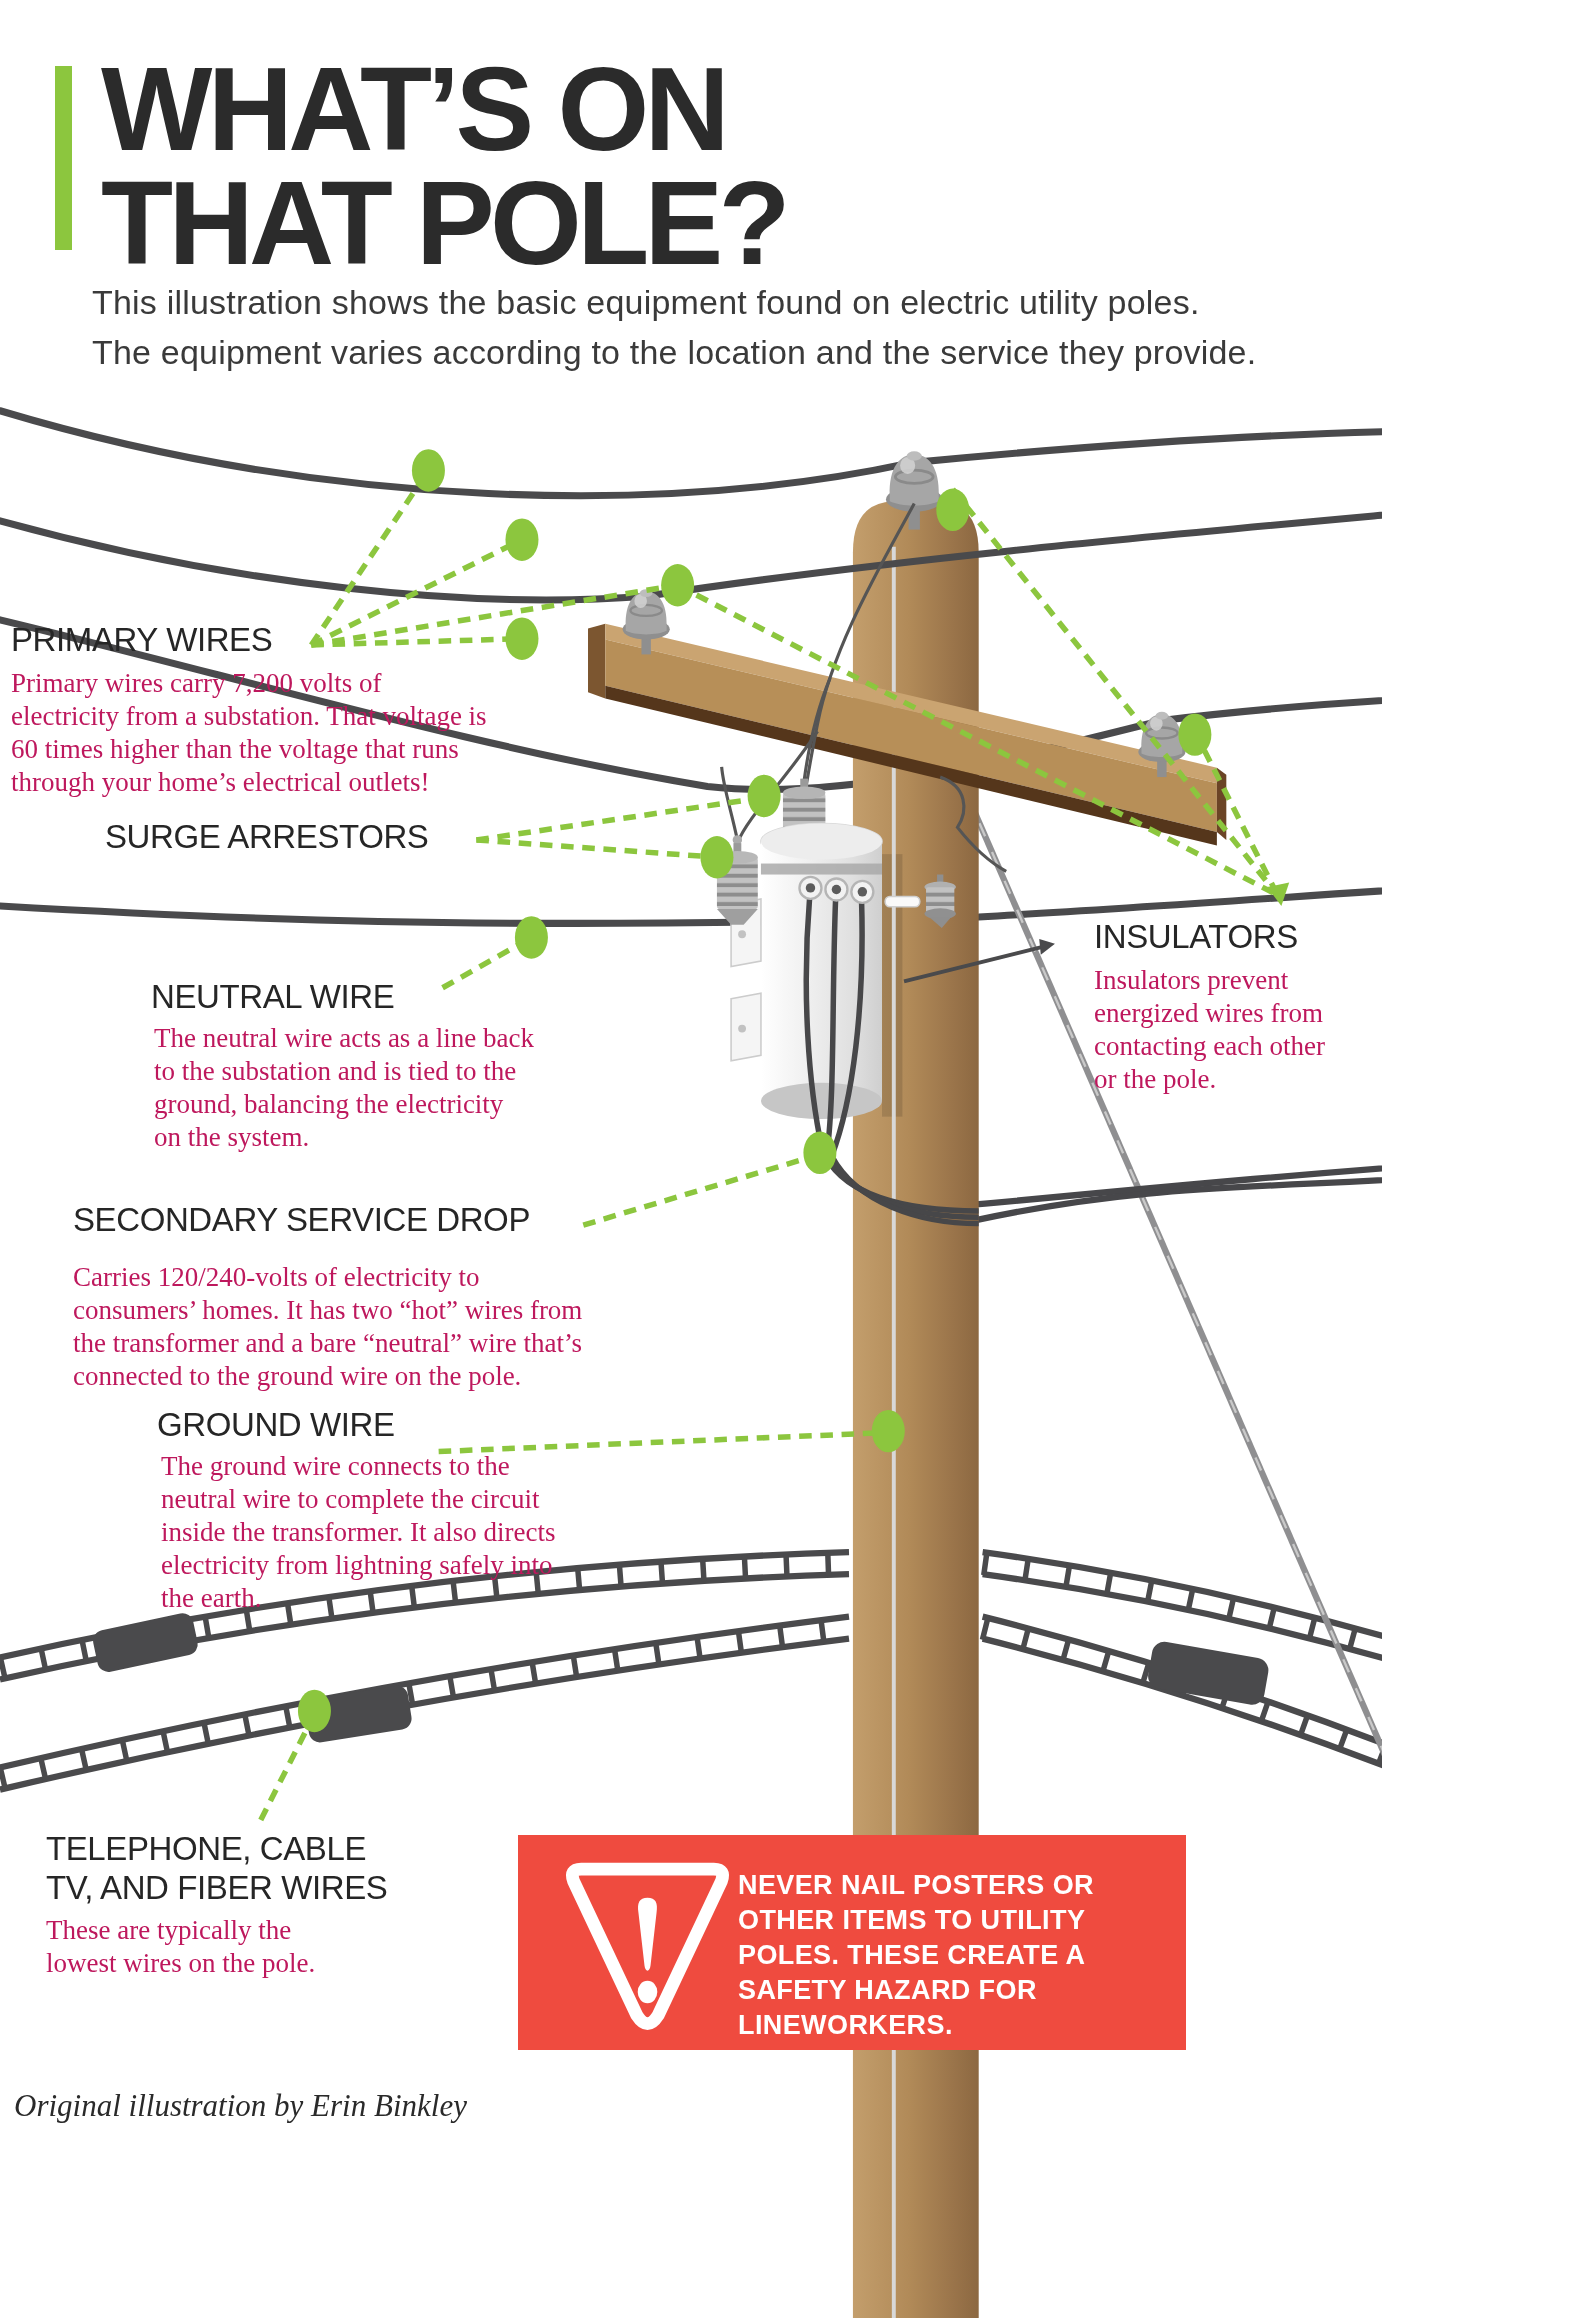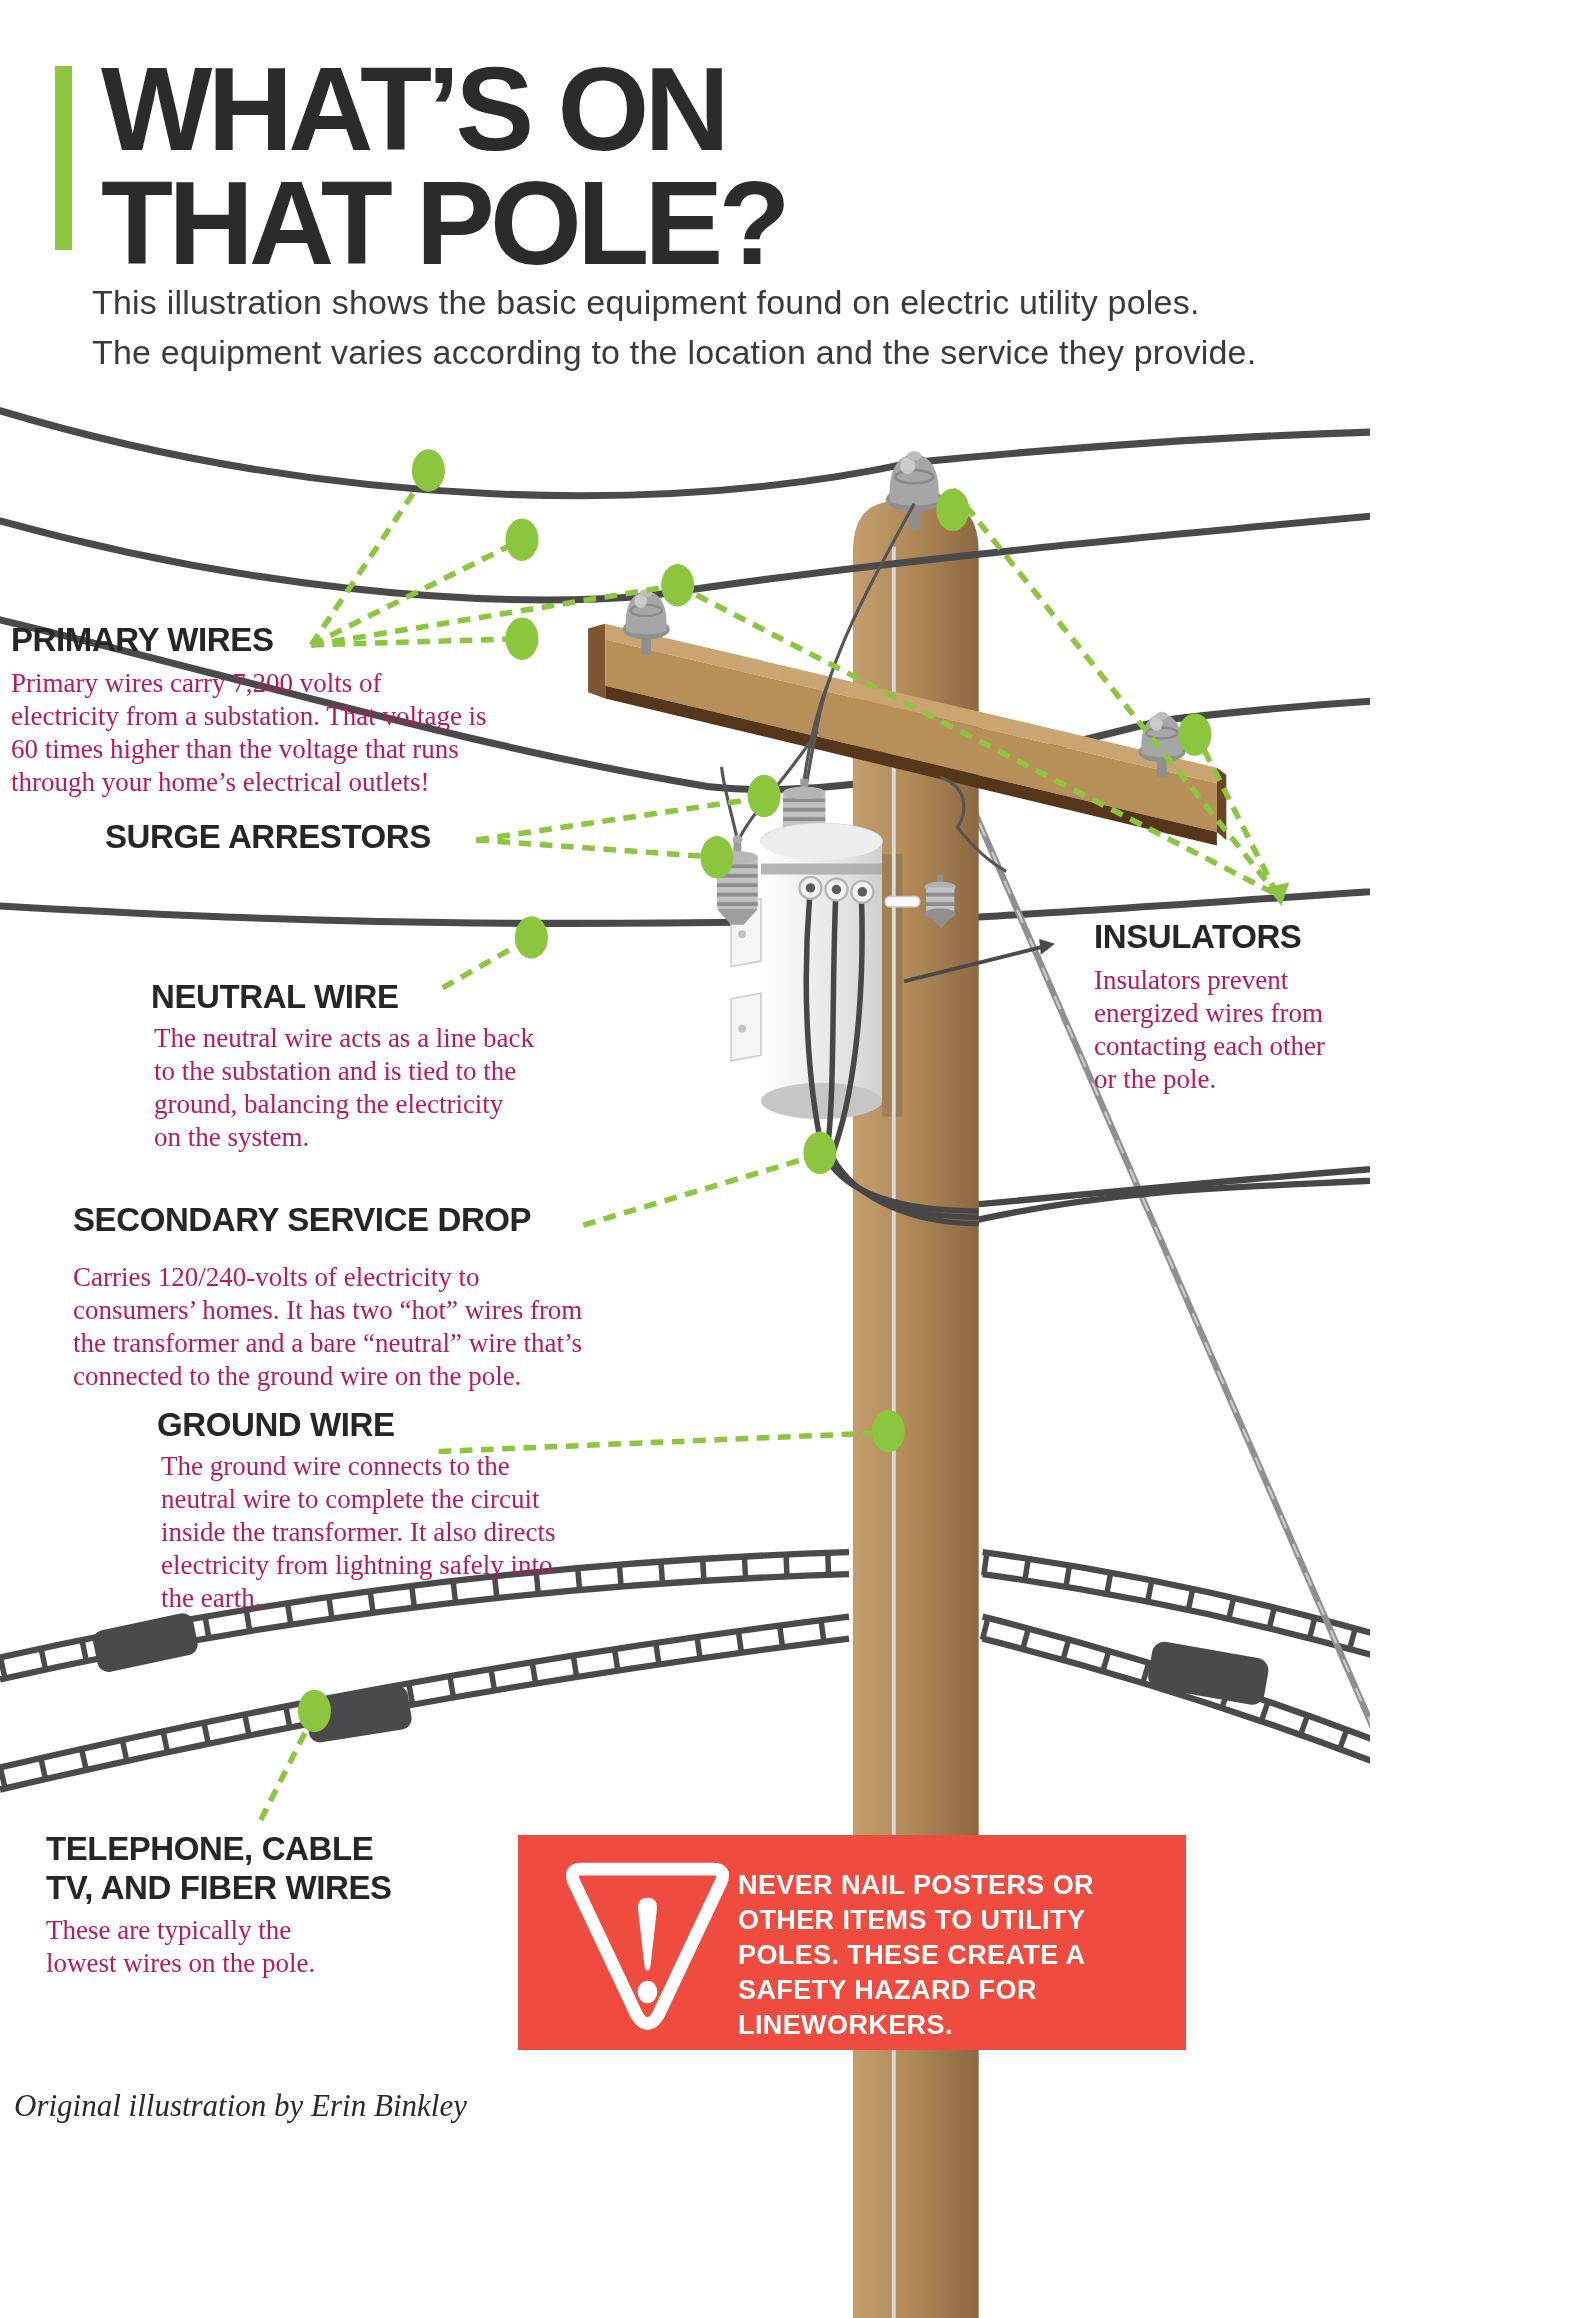--- a/index.html
+++ b/index.html
@@ -1,23 +1,23 @@
 <!DOCTYPE html>
 <html style="font-size:12.6px"><head>
 <meta charset="utf-8">
 <style>
   html,body{margin:0;padding:0;background:#fff;}
   #page{position:relative;width:1370px;height:2319px;background:#ffffff;overflow:hidden;
-        font-family:"Liberation Sans",sans-serif;}
+        font-family:"Liberation Sans",sans-serif;padding-left:12px;}
   .abs{position:absolute;}
   .main-title{font-family:"Liberation Sans",sans-serif;font-weight:700;font-size:118px;
               line-height:114px;letter-spacing:-4.7px;color:#2b2b2b;white-space:nowrap;}
   .subtitle{font-family:"Liberation Sans",sans-serif;font-size:34px;line-height:50px;
             color:#3a3a3a;letter-spacing:0.2px;white-space:nowrap;}
-  .sec-title{font-family:"Liberation Sans",sans-serif;font-weight:700;font-size:33px;
+  .sec-title{font-family:"Liberation Sans",sans-serif;font-weight:400;font-size:33px;
              color:#262626;letter-spacing:-0.4px;white-space:nowrap;}
   .sec-body{font-family:"Liberation Serif","DejaVu Serif",serif;font-size:27px;
             line-height:33px;color:#be185d;white-space:nowrap;}
   .sec-body span{display:block;}
   .right{}
   .warn-box{background:#EF4B3F;}
   .warn-text{font-family:"Liberation Sans",sans-serif;font-weight:700;font-size:27px;
              line-height:35px;letter-spacing:0.4px;color:#ffffff;white-space:nowrap;}
   .warn-text span{display:block;}
   .credit{font-family:"Liberation Serif","DejaVu Serif",serif;font-style:italic;

